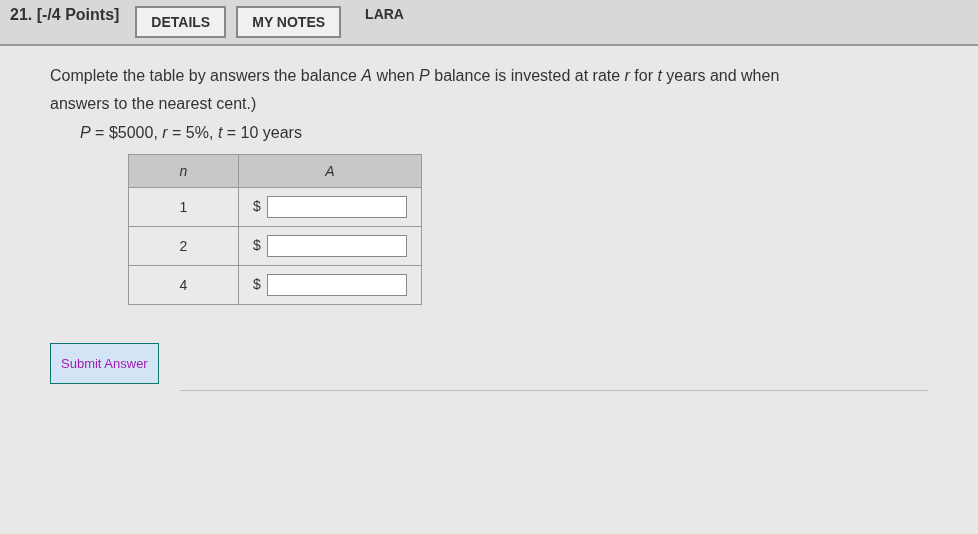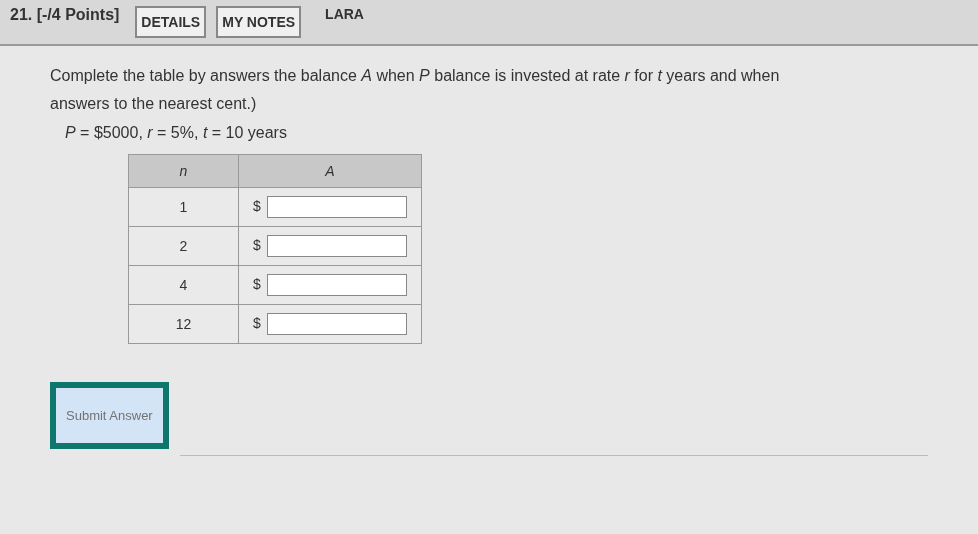--- a/index.html
+++ b/index.html
@@ -20,40 +20,40 @@
     }
     .question-label {
       font-weight: bold;
       font-size: 16px;
       color: #333;
       padding-right: 6px;
     }
     .btn {
       background: #f0f0f0;
       border: 2px solid #888;
-      padding: 6px 4px;
+      padding: 6px 14px;
       font-size: 14px;
       font-weight: bold;
       color: #333;
       cursor: pointer;
     }
     .content {
       padding: 18px 50px;
       background: #e8e8e8;
     }
     .instruction {
       font-size: 16px;
       line-height: 1.5;
       color: #333;
       margin-bottom: 4px;
     }
     .instruction .var { font-style: italic; }
     .params {
       font-size: 16px;
-      margin: 8px 0 12px 15px;
+      margin: 8px 0 12px 30px;
       color: #333;
     }
     .params .var { font-style: italic; }
     table.data {
       border-collapse: collapse;
       margin-left: 78px;
       background: #f5f5f5;
     }
     table.data th, table.data td {
       border: 1px solid #999;
@@ -81,23 +81,23 @@
       height: 22px;
       border: 1px solid #888;
       background: #fff;
       vertical-align: middle;
     }
     .submit-area {
       margin-top: 38px;
     }
     .submit-btn {
       background: #d4e4f7;
-      border: 6px solid #0f766e;
-      color: #737373;
-      padding: 20px 10px;
+      border: 1px solid #0f766e;
+      color: #a21caf;
+      padding: 12px 10px;
       font-size: 13px;
       cursor: pointer;
     }
     .hr {
       border-top: 1px solid #bbb;
       margin-top: 6px;
       margin-left: 130px;
     }
     .topright {
       font-weight: bold;
@@ -137,24 +137,20 @@
       <td class="a-col"><span class="dollar">$</span><input class="answer-input" value="" style=""></td>
     </tr>
     <tr>
       <td class="n-col">2</td>
       <td class="a-col"><span class="dollar">$</span><input class="answer-input" value="" style=""></td>
     </tr>
     <tr>
       <td class="n-col">4</td>
       <td class="a-col"><span class="dollar">$</span><input class="answer-input" value="" style=""></td>
     </tr>
-    <tr>
-      <td class="n-col">12</td>
-      <td class="a-col"><span class="dollar">$</span><input class="answer-input" value="" style=""></td>
-    </tr>
   </tbody>
     </table>
 
   <div class="submit-area">
     <button class="submit-btn">Submit Answer</button>
     <div class="hr"></div>
   </div>
 </div>
 
 </body></html>

